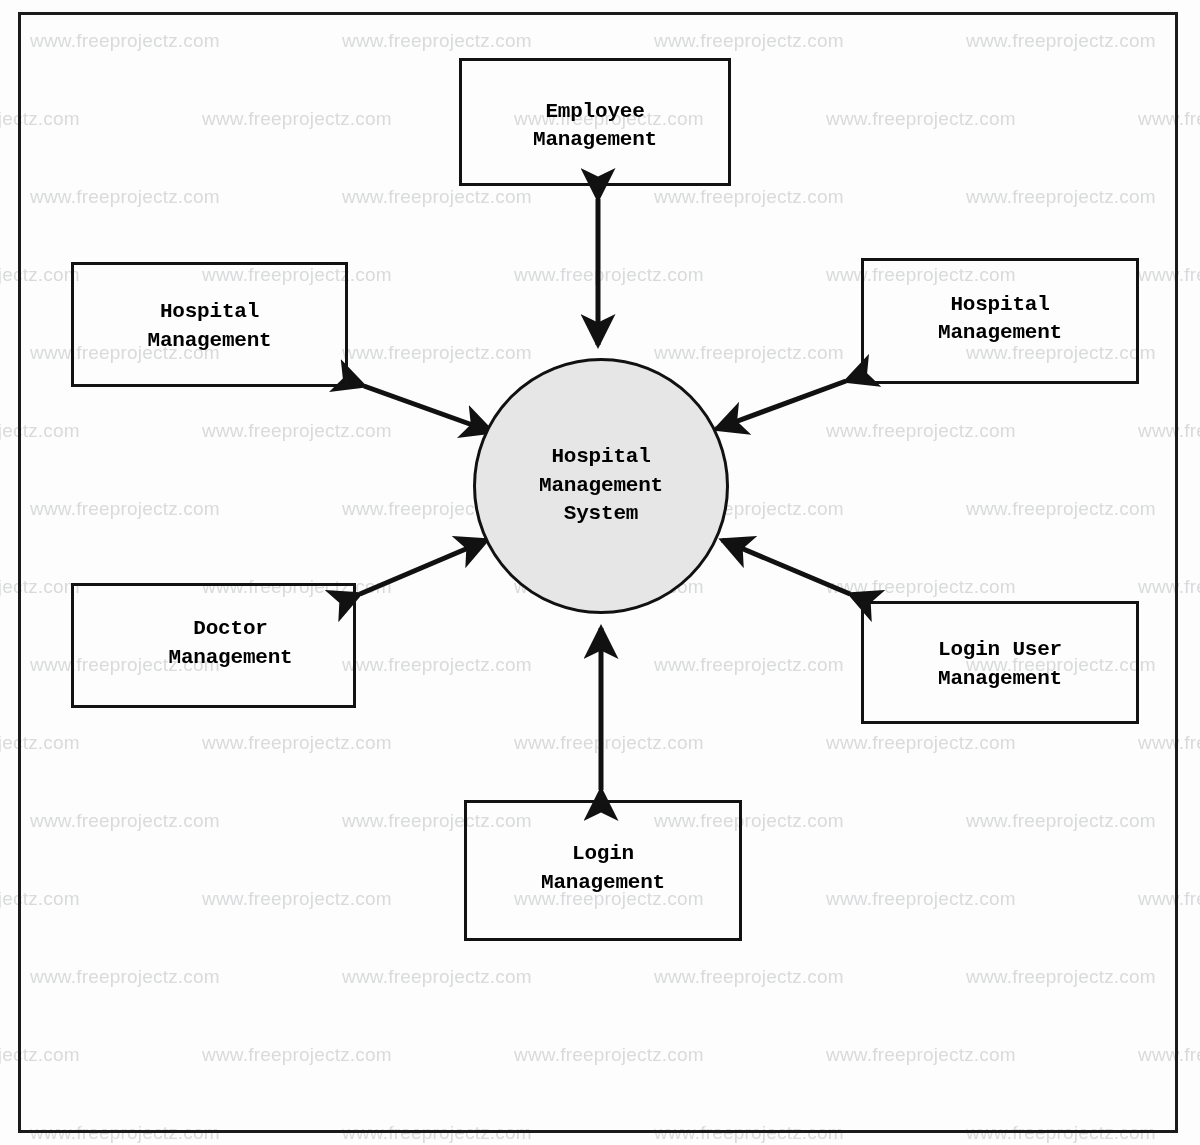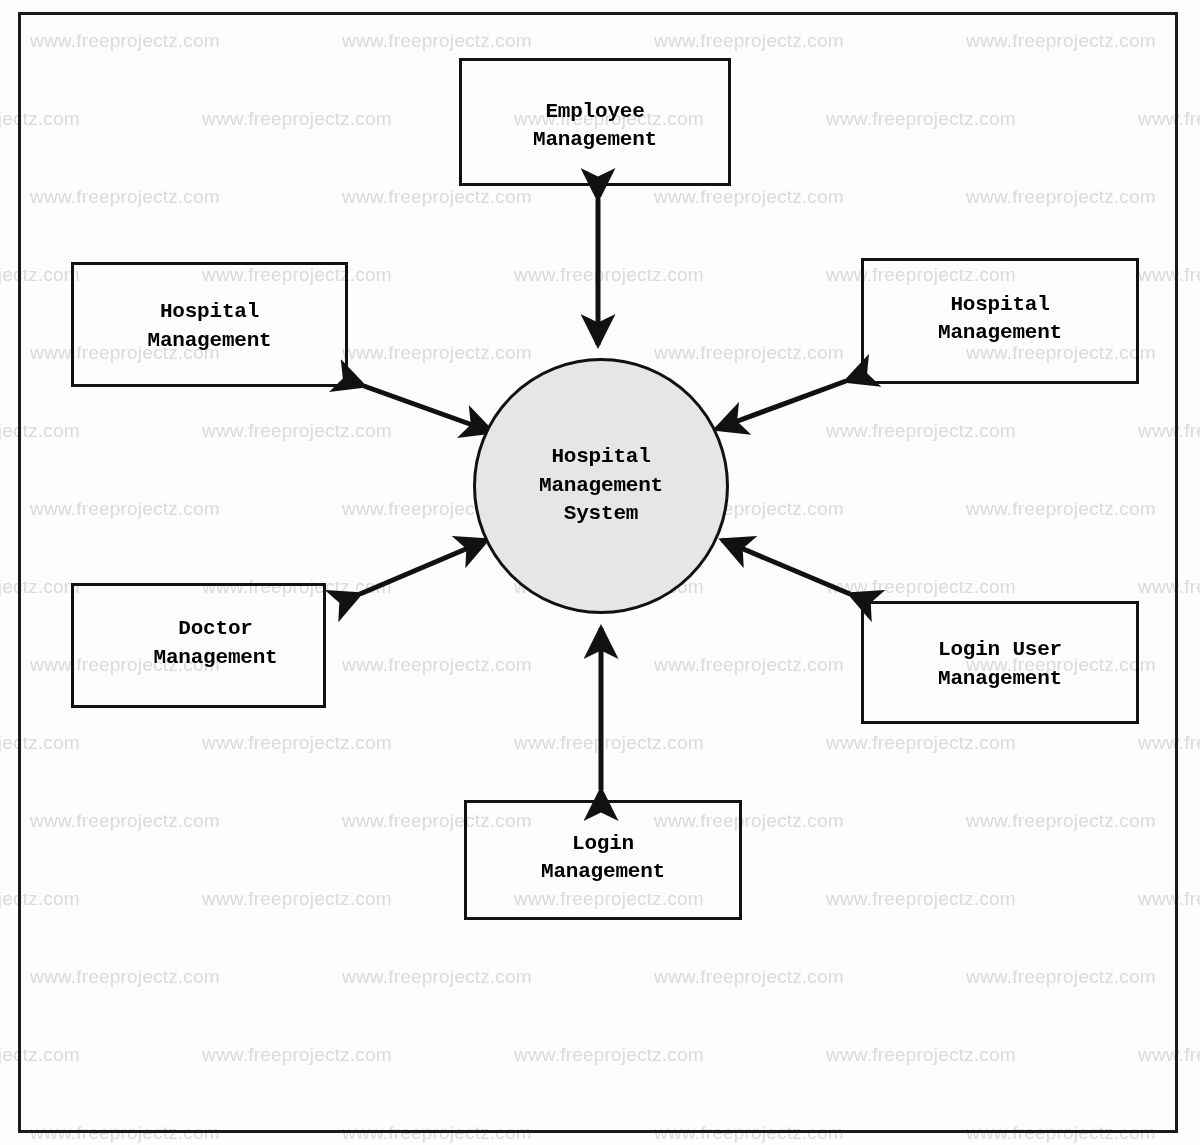--- a/index.html
+++ b/index.html
@@ -82,23 +82,23 @@
     font-weight: bold;
     font-size: 21px;
     line-height: 1.35;
     color: #000000;
     letter-spacing: -0.2px;
   }
 
   #box-employee        { left: 459px; top: 58px;  width: 272px; height: 128px; }
   #box-hospital        { left: 71px;  top: 262px; width: 277px; height: 125px; }
   #box-patient         { left: 861px; top: 258px; width: 278px; height: 126px; }
-  #box-doctor          { left: 71px;  top: 583px; width: 255px; height: 125px; padding-left: 34px; }
+  #box-doctor          { left: 71px;  top: 583px; width: 285px; height: 125px; padding-left: 34px; }
   #box-systemuser      { left: 861px; top: 601px; width: 278px; height: 123px; }
-  #box-login           { left: 464px; top: 800px; width: 278px; height: 120px; }
+  #box-login           { left: 464px; top: 800px; width: 278px; height: 141px; }
 
   
   #box-employee .entity-label { transform: translateY(4px); }
   #box-hospital .entity-label { transform: translateY(2px); }
   #box-patient  .entity-label { transform: translateY(-2px); }
   #box-doctor   .entity-label { transform: translateY(-2px); }
   #box-systemuser .entity-label { transform: translateY(2px); }
   #box-login    .entity-label { transform: translateY(-2px); }
 
   

